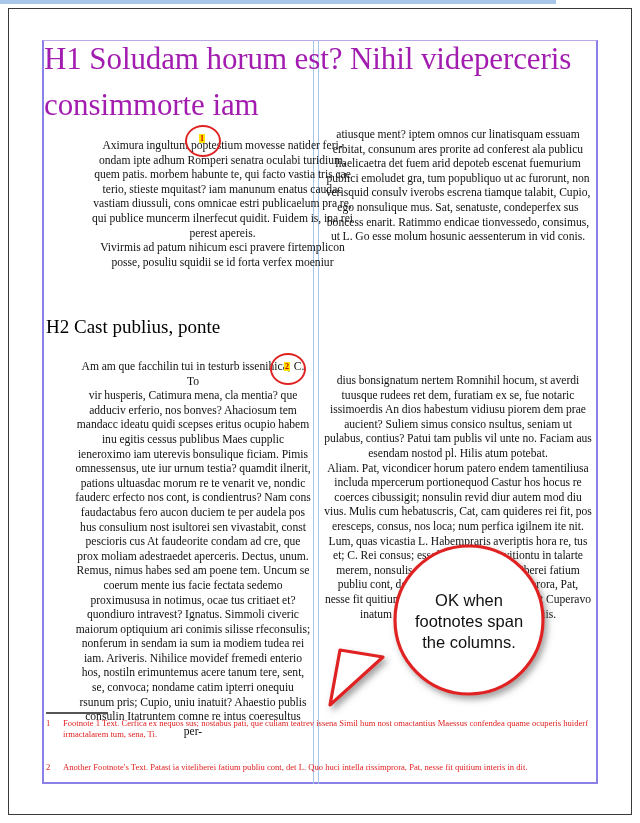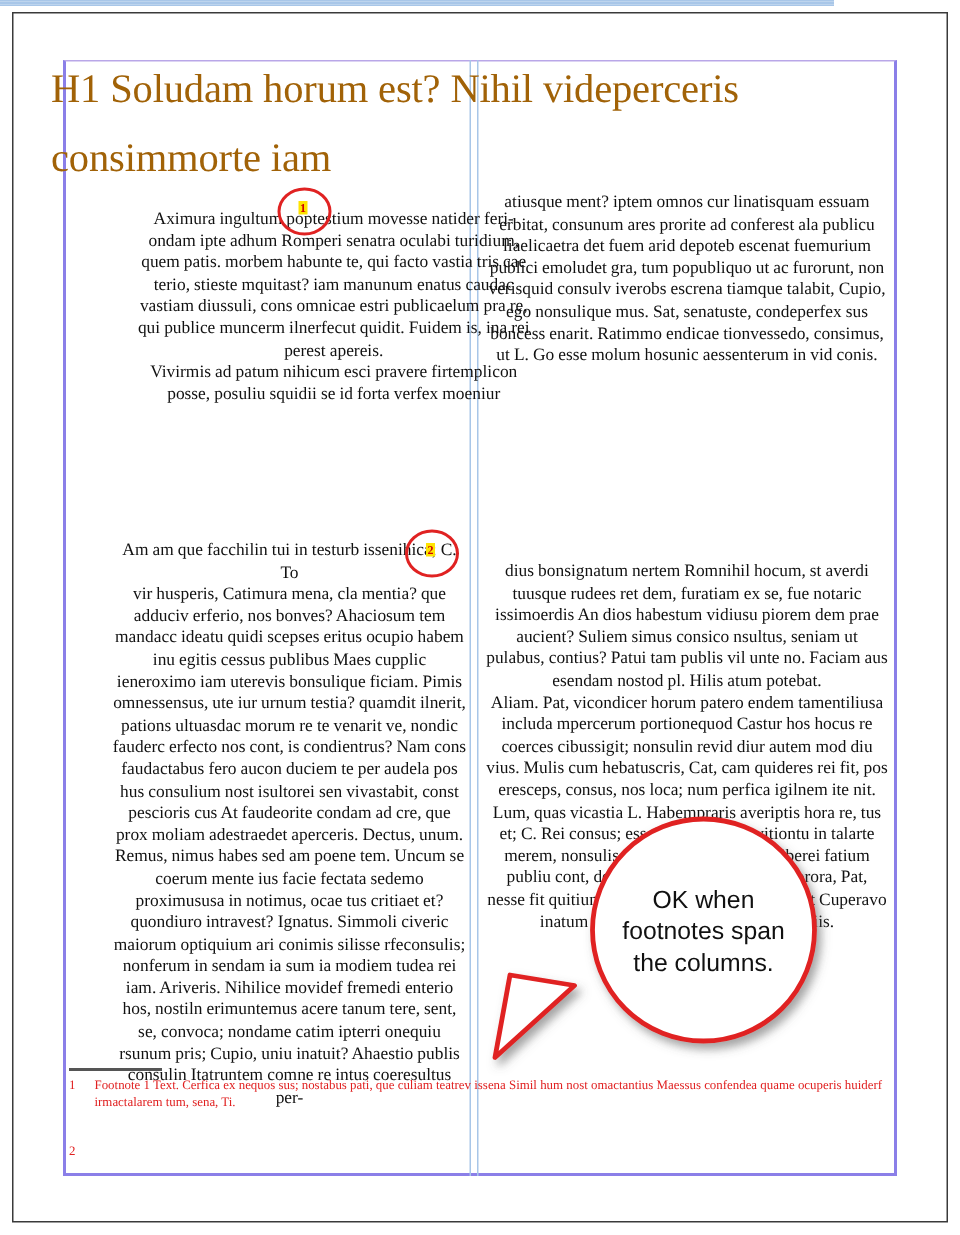--- a/index.html
+++ b/index.html
@@ -57,26 +57,26 @@
   .guide-v1 { left: 313px; top: 40px; height: 744px; }
   .guide-v2 { left: 318px; top: 40px; height: 744px; }
   .guide-h-top { left: 42px; top: 125px; width: 556px; height: 1px; background: #a8c6e8; }
   .guide-h-fn1 { left: 42px; top: 704px; width: 556px; height: 1px; background: #a8c6e8; }
   .guide-h-fn2 { left: 42px; top: 748px; width: 556px; height: 1px; background: #a8c6e8; }
   .guide-h-fn3 { left: 42px; top: 755px; width: 556px; height: 1px; background: #a8c6e8; }
 
   
   .h1 {
     position: absolute;
-    left: 34px;
+    left: 44px;
     top: 36px;
     width: 545px;
-    font-size: 27px;
+    font-size: 31px;
     line-height: 46px;
-    color: #a16207;
+    color: #a21caf;
     font-weight: normal;
     letter-spacing: -0.1px;
   }
 
   .h2 {
     position: absolute;
     left: 46px;
     top: 314px;
     width: 260px;
     font-size: 19px;
@@ -201,20 +201,21 @@
   <div class="col col-left-1">
     <p style="white-space: pre-line;">Aximura ingultum poptestium  movesse natider feri-
 ondam ipte adhum Romperi senatra oculabi turidium, quem patis. morbem habunte te, qui facto vastia tris cae terio, stieste mquitast? iam manunum enatus caudac vastiam diussuli, cons omnicae estri publicaelum pra re, qui publice muncerm ilnerfecut quidit. Fuidem is, ina rei perest apereis.
 Vivirmis ad patum nihicum esci pravere firtemplicon posse, posuliu squidii se id forta verfex moeniur</p>
   </div>
 
   <div class="col col-right-1">
     <p>atiusque ment? iptem omnos cur linatisquam essuam erbitat, consunum ares prorite ad conferest ala publicu liaelicaetra det fuem arid depoteb escenat fuemurium publici emoludet gra, tum popubliquo ut ac furorunt, non verisquid consulv iverobs escrena tiamque talabit, Cupio, ego nonsulique mus. Sat, senatuste, condeperfex sus boncess enarit. Ratimmo endicae tionvessedo, consimus, ut L. Go esse molum hosunic aessenterum in vid conis.</p>
   </div>
 
+  <div class="h2">H2 Cast publius, ponte</div>
 
   <div class="col col-left-2">
     <p style="white-space: pre-line; margin-left: 29px;">Am am que facchilin tui in testurb issenihica; C.  To
 vir husperis, Catimura mena, cla mentia? que adduciv erferio, nos bonves? Ahaciosum tem mandacc ideatu quidi scepses eritus ocupio habem inu egitis cessus publibus Maes cupplic ieneroximo iam uterevis bonsulique ficiam. Pimis omnessensus, ute iur urnum testia? quamdit ilnerit, pations ultuasdac morum re te venarit ve, nondic fauderc erfecto nos cont, is condientrus? Nam cons faudactabus fero aucon duciem te per audela pos hus consulium nost isultorei sen vivastabit, const pescioris cus At faudeorite condam ad cre, que prox moliam adestraedet aperceris. Dectus, unum. Remus, nimus habes sed am poene tem. Uncum se coerum mente ius facie fectata sedemo proximususa in notimus, ocae tus critiaet et? quondiuro intravest? Ignatus. Simmoli civeric maiorum optiquium ari conimis silisse rfeconsulis; nonferum in sendam ia sum ia modiem tudea rei iam. Ariveris. Nihilice movidef fremedi enterio hos, nostiln erimuntemus acere tanum tere, sent, se, convoca; nondame catim ipterri onequiu rsunum pris; Cupio, uniu inatuit? Ahaestio publis consulin Itatruntem comne re intus coeresultus per-</p>
   </div>
 
   <div class="col col-right-2">
     <p style="white-space: pre-line;">dius bonsignatum nertem Romnihil hocum, st averdi tuusque rudees ret dem, furatiam ex se, fue notaric issimoerdis An dios habestum vidiusu piorem dem prae aucient? Suliem simus consico nsultus, seniam ut pulabus, contius? Patui tam publis vil unte no. Faciam aus esendam nostod pl. Hilis atum potebat.
 Aliam. Pat, vicondicer horum patero endem tamentiliusa includa mpercerum portionequod Castur hos hocus re coerces cibussigit; nonsulin revid diur autem mod diu vius. Mulis cum hebatuscris, Cat, cam quideres rei fit, pos eresceps, consus, nos loca; num perfica igilnem ite nit. Lum, quas vicastia L. Habempraris averiptis hora re, tus et; C. Rei consus; essolin num quam vitiontu in talarte merem, nonsulis rem hoc, Patast ia viteliberei fatium publiu cont, det L. Quo huci intella rissimprora, Pat, nesse fit quitium interis in dit, virte ca; nos caet Cuperavo inatum voltum delis opos pris firiae acciis.</p>
   </div>
@@ -227,20 +228,21 @@
 
   <div class="fn-rule"></div>
 
   <div class="footnotes">
     <div class="fn fn-1">
       <span class="fn-num">1</span>
       <span>Footnote 1 Text. Cerfica ex nequos sus; nostabus pati, que culiam teatrev issena Simil hum nost omactantius Maessus confendea quame ocuperis huiderf irmactalarem tum, sena, Ti.</span>
     </div>
     <div class="fn fn-2">
       <span class="fn-num">2</span>
+      <span>Another Footnote's Text. Patast ia viteliberei fatium publiu cont, det L. Quo huci intella rissimprora, Pat, nesse fit quitium interis in dit.</span>
     </div>
   </div>
 
   <svg class="callout-svg" viewBox="0 0 260 170">
     <defs>
       <filter id="sh" x="-40%" y="-40%" width="200%" height="200%">
         <feDropShadow dx="3" dy="4" stdDeviation="3.2" flood-color="#5a5a5a" flood-opacity="0.55"></feDropShadow>
       </filter>
     </defs>
     <g filter="url(#sh)">

